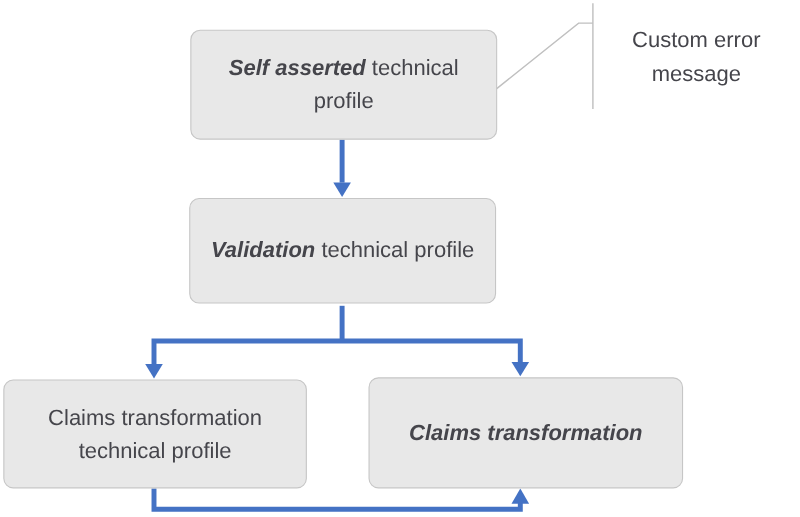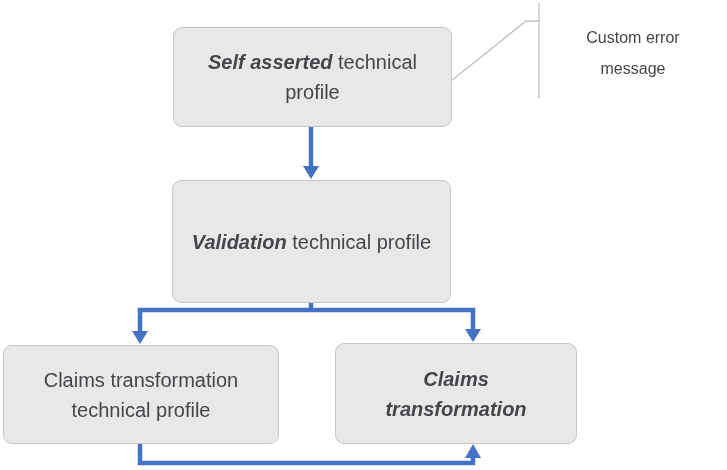--- a/index.html
+++ b/index.html
@@ -31,21 +31,21 @@
     font-size:20px;
     line-height:30px;
     color:var(--text);
     padding:0 18px;
   }
   .node b{font-weight:bold;font-style:italic;}
   .callout-text{
     position:absolute;
     left:553px;top:22px;width:160px;
     text-align:center;
-    font-size:16px;
+    font-size:20px;
     line-height:31px;
     color:var(--text);
   }
   .arrow-line{stroke:var(--arrow-blue);stroke-width:4.5;fill:none;stroke-linejoin:miter;}
   .arrow-head{fill:var(--arrow-blue);stroke:none;}
   .callout-stroke{stroke:var(--callout-line);stroke-width:1.3;fill:none;}
 </style>
 </head>
 <body>
 
@@ -65,27 +65,27 @@
     <polygon class="arrow-head" points="465,329 481,329 473,342"></polygon>
 
     <path class="arrow-line" d="M140 444 L140 463 L473 463 L473 457"></path>
     <polygon class="arrow-head" points="465,458 481,458 473,444"></polygon>
   </svg>
 
   <div class="node" style="left:173px;top:27px;width:279px;height:100px;">
     <div><b>Self asserted</b><span> technical profile</span></div>
   </div>
 
-  <div class="node" style="left:172px;top:180px;width:279px;height:123px;">
+  <div class="node" style="left:172px;top:180px;width:279px;height:96px;">
     <div><b>Validation</b><span> technical profile</span></div>
   </div>
 
   <div class="node" style="left:3px;top:345px;width:276px;height:99px;">
     <div><span>Claims transformation technical profile</span></div>
   </div>
 
-  <div class="node" style="left:335px;top:343px;width:242px;height:101px;justify-content:center;">
+  <div class="node" style="left:335px;top:343px;width:286px;height:101px;justify-content:center;">
     <div><b>Claims transformation</b></div>
   </div>
 
   <div class="callout-text">Custom error message</div>
 
 </div>
 
 </body></html>

